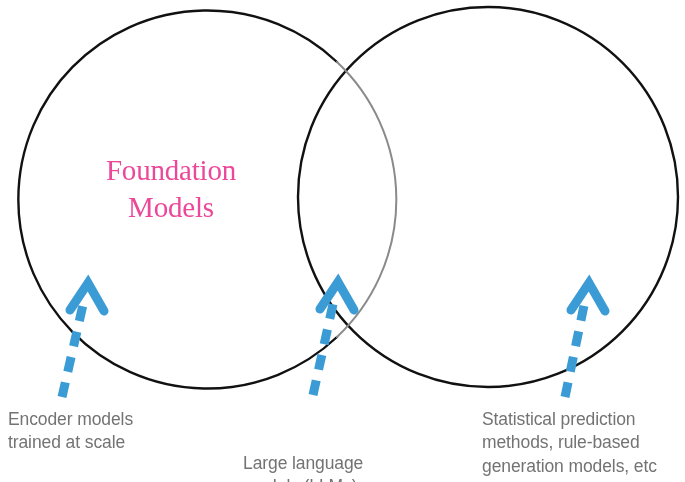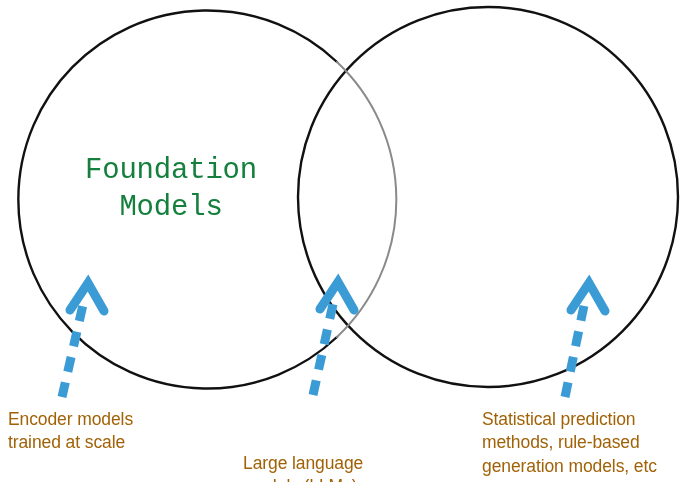--- a/index.html
+++ b/index.html
@@ -24,41 +24,41 @@
     position: absolute;
     left: 0;
     top: 0;
     width: 685px;
     height: 482px;
     display: block;
   }
   .circle-label {
     position: absolute;
     text-align: center;
-    color: #15803d;
-    font-family: Liberation Mono, monospace;
+    color: #ec4899;
+    font-family: Liberation Serif, serif;
     font-size: 29px;
     line-height: 1.28;
     letter-spacing: -0.2px;
     white-space: pre-line;
     pointer-events: none;
   }
   #label-left {
     left: 26px;
     top: 152px;
     width: 290px;
   }
   #label-right {
     left: 376px;
     top: 152px;
     width: 288px;
   }
   .caption {
     position: absolute;
-    color: #a16207;
+    color: #737373;
     font-family: "Liberation Sans", sans-serif;
     font-size: 17.5px;
     line-height: 1.33;
     letter-spacing: -0.1px;
     white-space: pre-line;
   }
   #caption-left {
     left: 8px;
     top: 408px;
     width: 215px;

